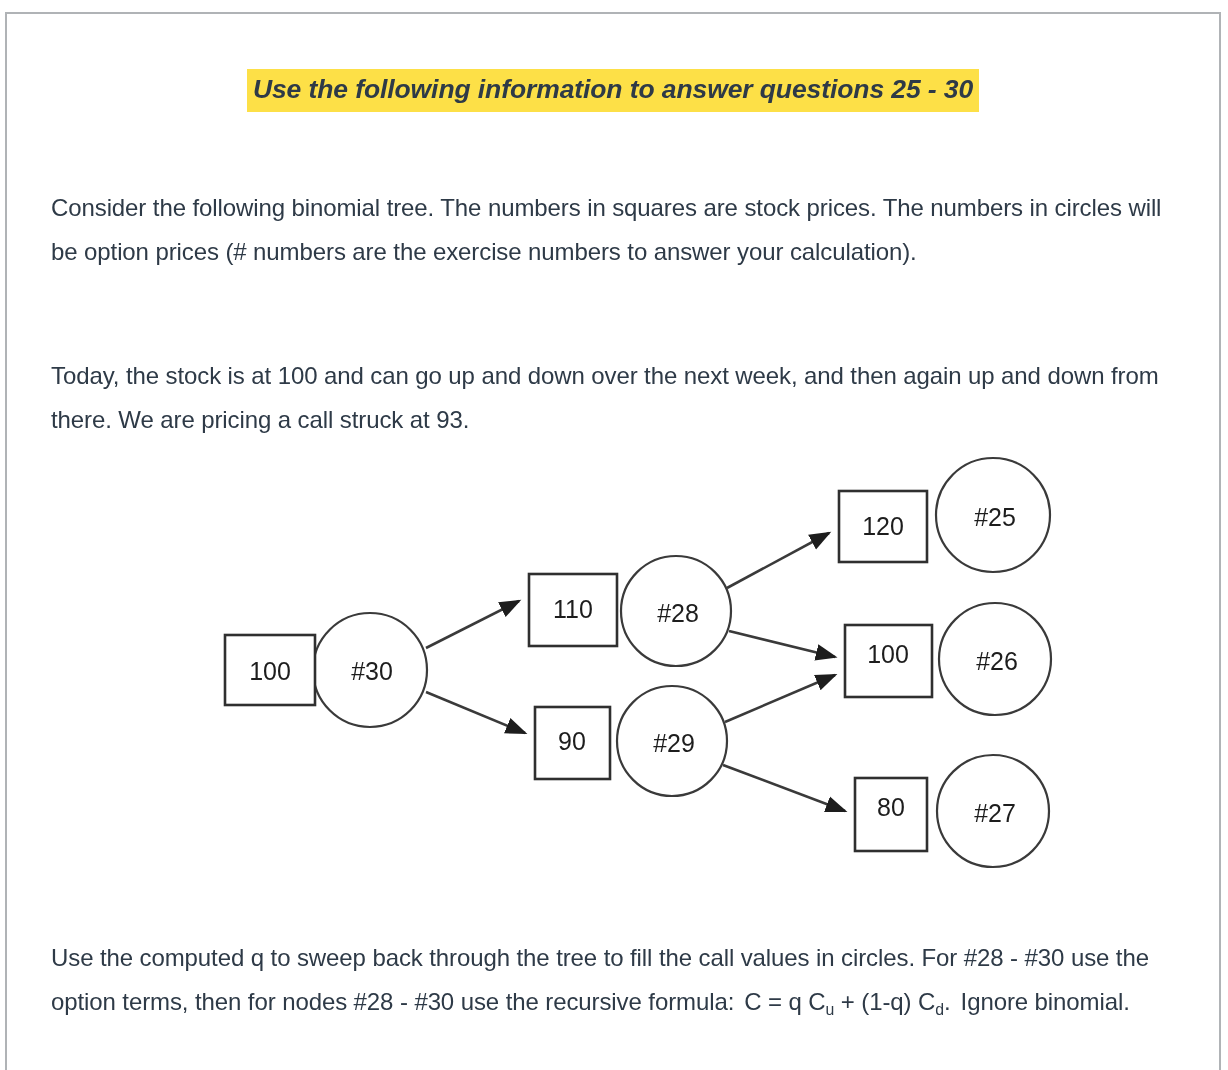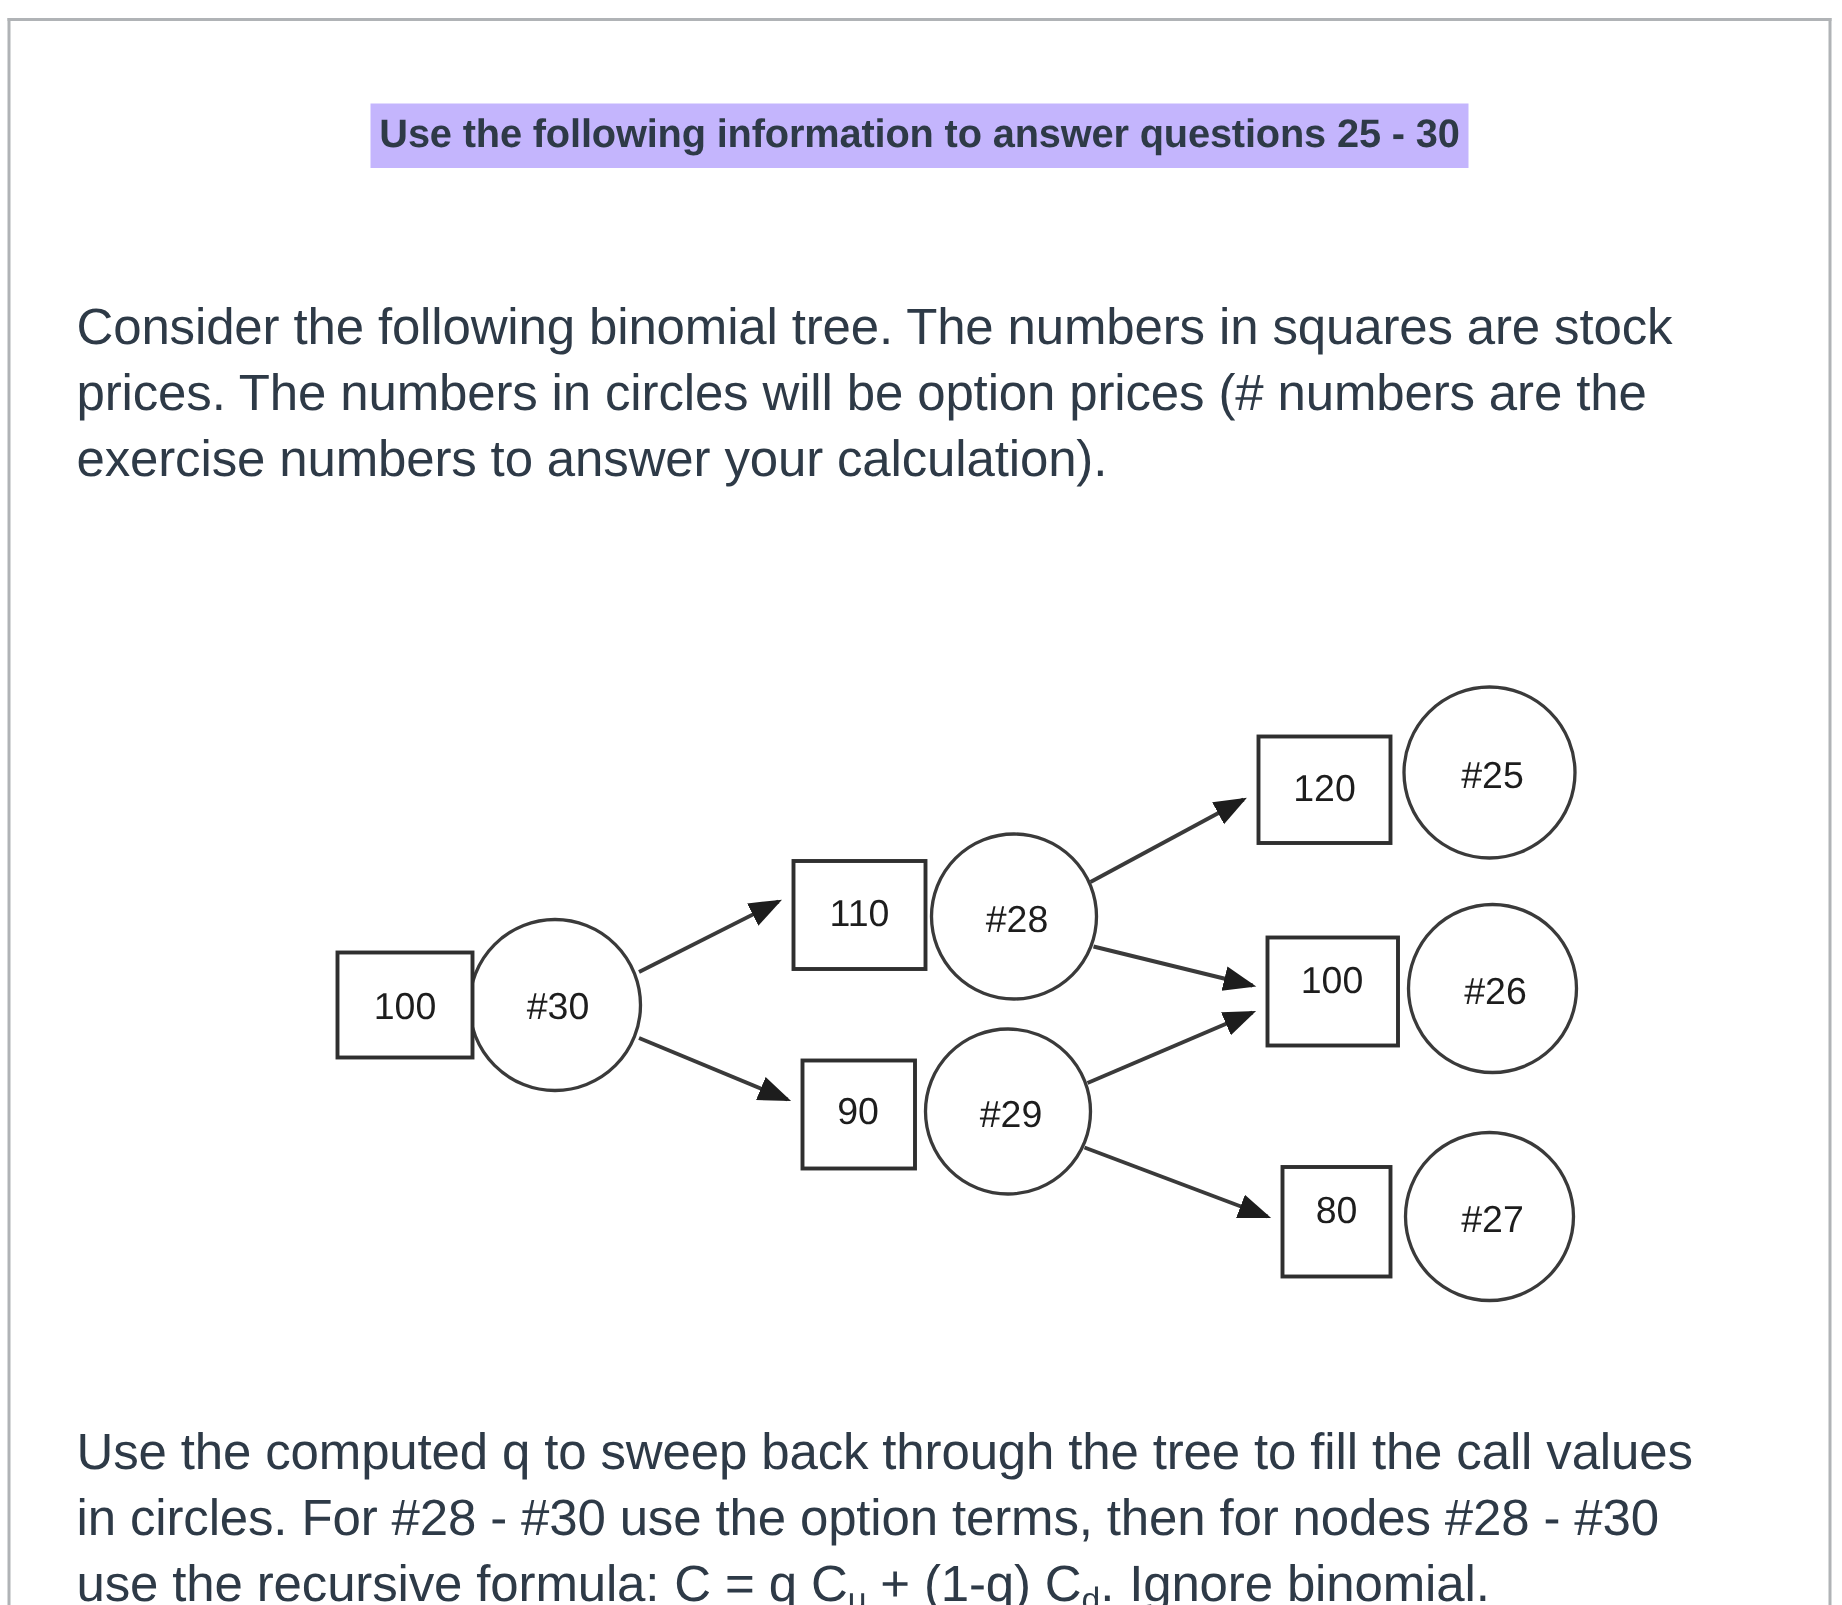--- a/index.html
+++ b/index.html
@@ -35,35 +35,36 @@
   
   .heading-row {
     position: absolute;
     left: 0;
     top: 55px;
     width: 100%;
     text-align: center;
   }
   .heading-text {
     display: inline-block;
-    background: #c4b5fd;
+    background: #fde047;
     color: #2e3a47;
     font-size: 26.5px;
     font-weight: bold;
     line-height: 1.42;
     padding: 2px 6px 3px 6px;
     letter-spacing: -0.1px;
     white-space: nowrap;
+    font-style: italic;
   }
 
   
   .para {
     position: absolute;
     left: 44px;
-    font-size: 34px;
+    font-size: 24px;
     line-height: 44px;
     color: #2e3a47;
     letter-spacing: -0.1px;
   }
   #para-intro  { top: 148px; width: 1120px; }
   #para-today  { top: 316px; width: 1145px; }
   #para-bottom { top: 898px; width: 1110px; }
 
   .formula-gap { display: inline-block; width: 10px; }
   sub {
@@ -111,20 +112,21 @@
 
 <div id="page">
  <div id="content">
 
   <div class="heading-row">
     <span class="heading-text">Use the following information to answer questions 25 - 30</span>
   </div>
 
   <p class="para" id="para-intro">Consider the following binomial tree. The numbers in squares are stock prices. The numbers in circles will be option prices (# numbers are the exercise numbers to answer your calculation).</p>
 
+  <p class="para" id="para-today">Today, the stock is at 100 and can go up and down over the next week, and then again up and down from there. We are pricing a call struck at 93.</p>
 
   <div id="diagram">
     <svg width="1216" height="470" viewBox="0 0 1216 470" xmlns="http://www.w3.org/2000/svg">
       <defs>
         <marker id="arrowhead" markerWidth="9" markerHeight="9" refX="7.4" refY="3.6" orient="auto" markerUnits="strokeWidth">
           <path d="M0,0.4 L8.4,3.6 L0,6.8 z" class="edge-head"></path>
         </marker>
       </defs>
 
       <g>

